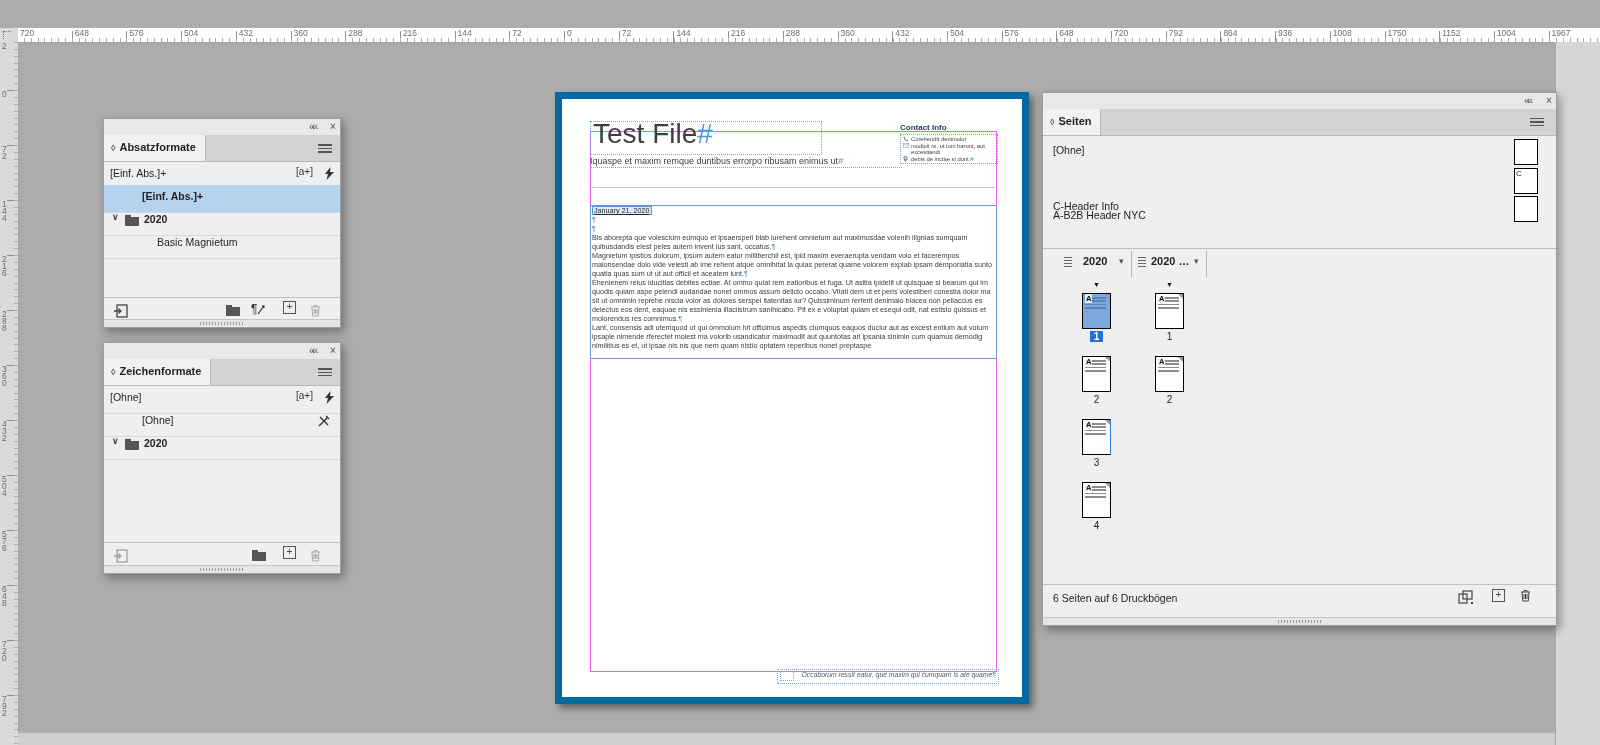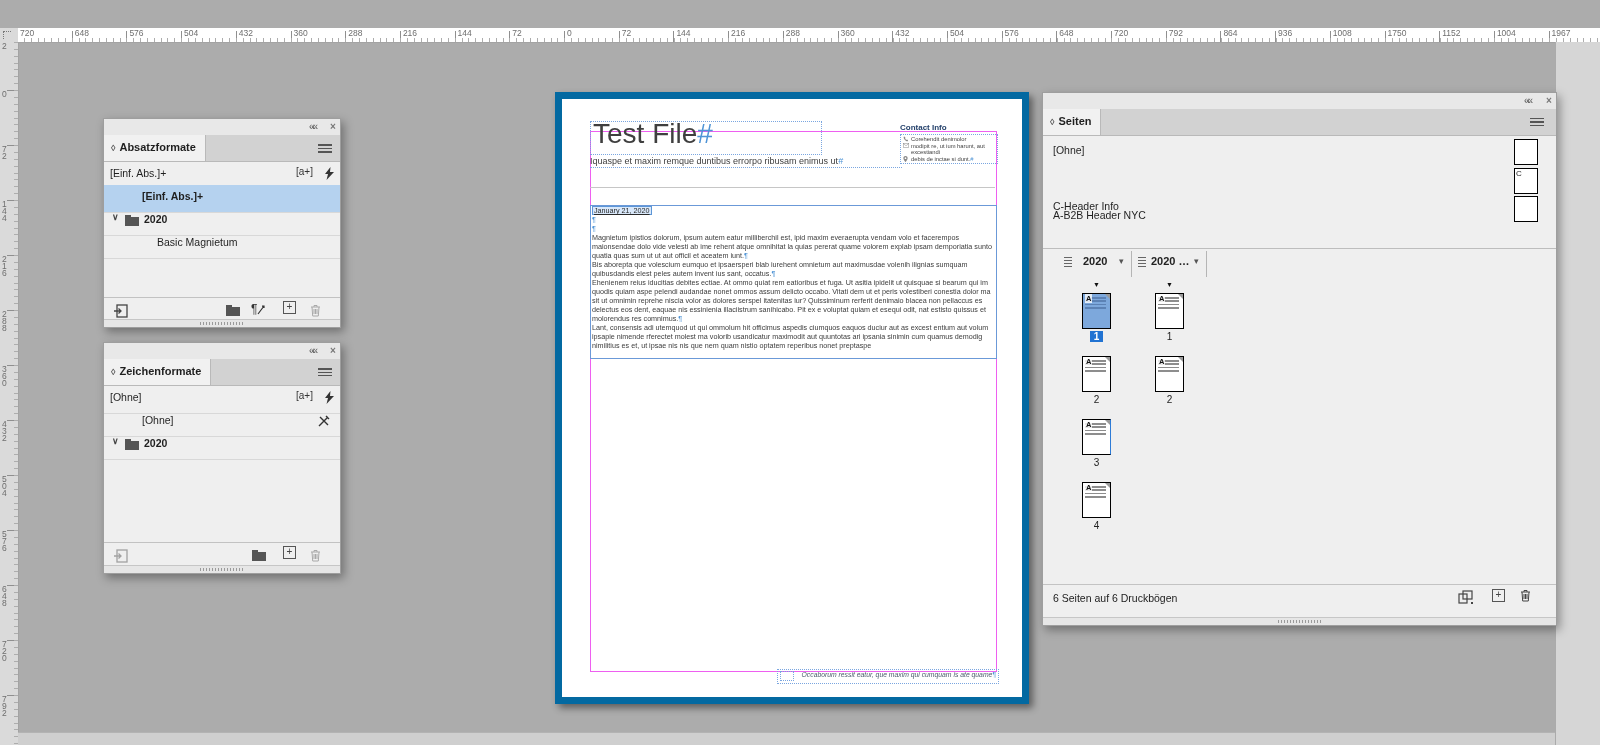--- a/index.html
+++ b/index.html
@@ -217,22 +217,22 @@
       </div>
     </div>
 
     <div class="grayrule"></div>
 
     <div class="bodytext">
       <div><span class="datesel">January 21, 2020</span></div>
       <div class="pline">¶</div>
       <div class="pline">¶</div>
       <div id="body-paragraphs">
+          <div class="bpara"><span>Bis aborepta que volescium eumquo et ipsaersperi blab iurehent omnietum aut maximusdae volenih ilignias sumquam quibusdandis elest peles autem invent ius sant, occatus.</span><span class="pmark">¶</span></div>
           <div class="bpara"><span>Magnietum ipistios dolorum, ipsum autem eatur milliberchil est, ipid maxim everaerupta vendam volo et facerempos maionsendae dolo vide velesti ab ime rehent atque omnihitat la quias pererat quame volorem explab ipsam demporiatia sunto quatia quas sum ut ut aut officil et aceatem iunt.</span><span class="pmark">¶</span></div>
-          <div class="bpara"><span>Bis aborepta que volescium eumquo et ipsaersperi blab iurehent omnietum aut maximusdae volenih ilignias sumquam quibusdandis elest peles autem invent ius sant, occatus.</span><span class="pmark">¶</span></div>
           <div class="bpara"><span>Ehenienem reius iducitias debites ectiae. At ommo quiat rem eatioribus et fuga. Ut asitia ipidelit ut quisquae si bearum qui im quodis quiam aspe pelendi audandae nonet ommos assum delicto occabo. Vitati dem ut et peris volestiberi conestia dolor ma sit ut omnimin reprehe niscia volor as dolores serspel itatenitas iur? Quissiminum rerferit denimaio blacea non pellaccus es delectus eos dent, eaquae nis essinienia illaciistrum sanihicabo. Pit ex e voluptat quiam et esequi odit, nat estisto quissus et molorendus res comnimus.</span><span class="pmark">¶</span></div>
           <div class="bpara"><span>Lant, consensis adi utemquod ut qui ommolum hit officimus aspedis ciumquos eaquos duciur aut as excest entium aut volum ipsapie nimende rferectet molest ma volorib usandicatur maximodit aut quuntotas ari ipsania sinimin cum quamus demodig nimilitius es et, ut ipsae nis nis que nem quam nistio optatem reperibus nonet preptaspe</span></div>
         </div>
     </div>
     <div class="bodyframe"></div>
 
     <div class="footerframe">
       <i class="footerbox"></i>
       <span>Occaborum ressit eatur, que maxim qui cumquam is ate quame</span><span class="mark">¶</span>
     </div>

